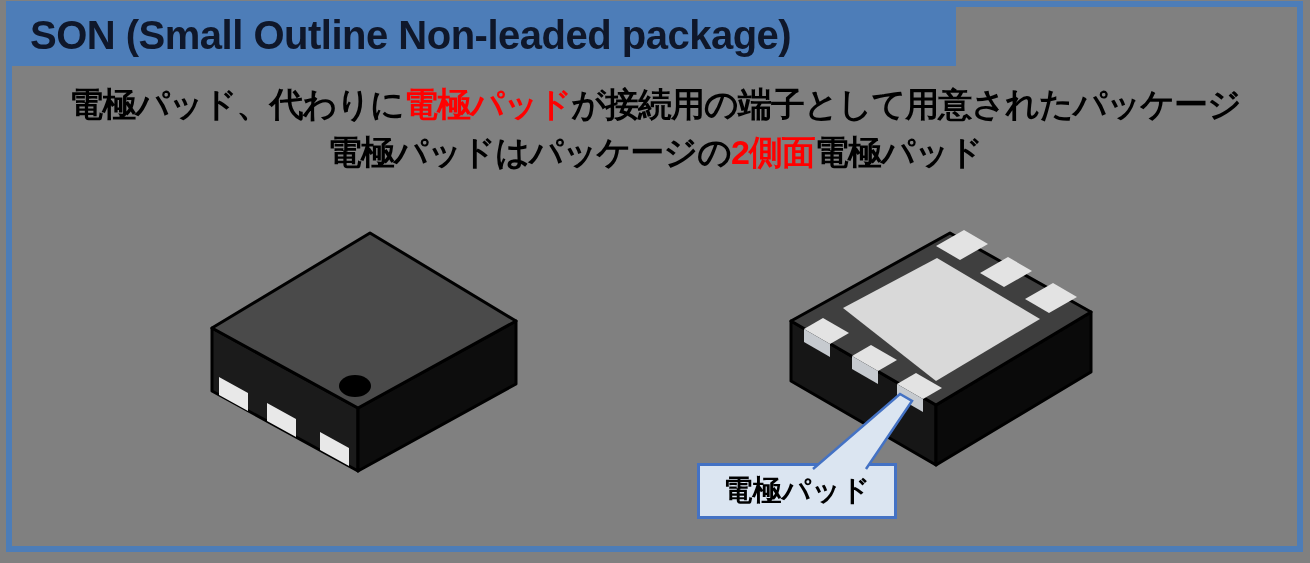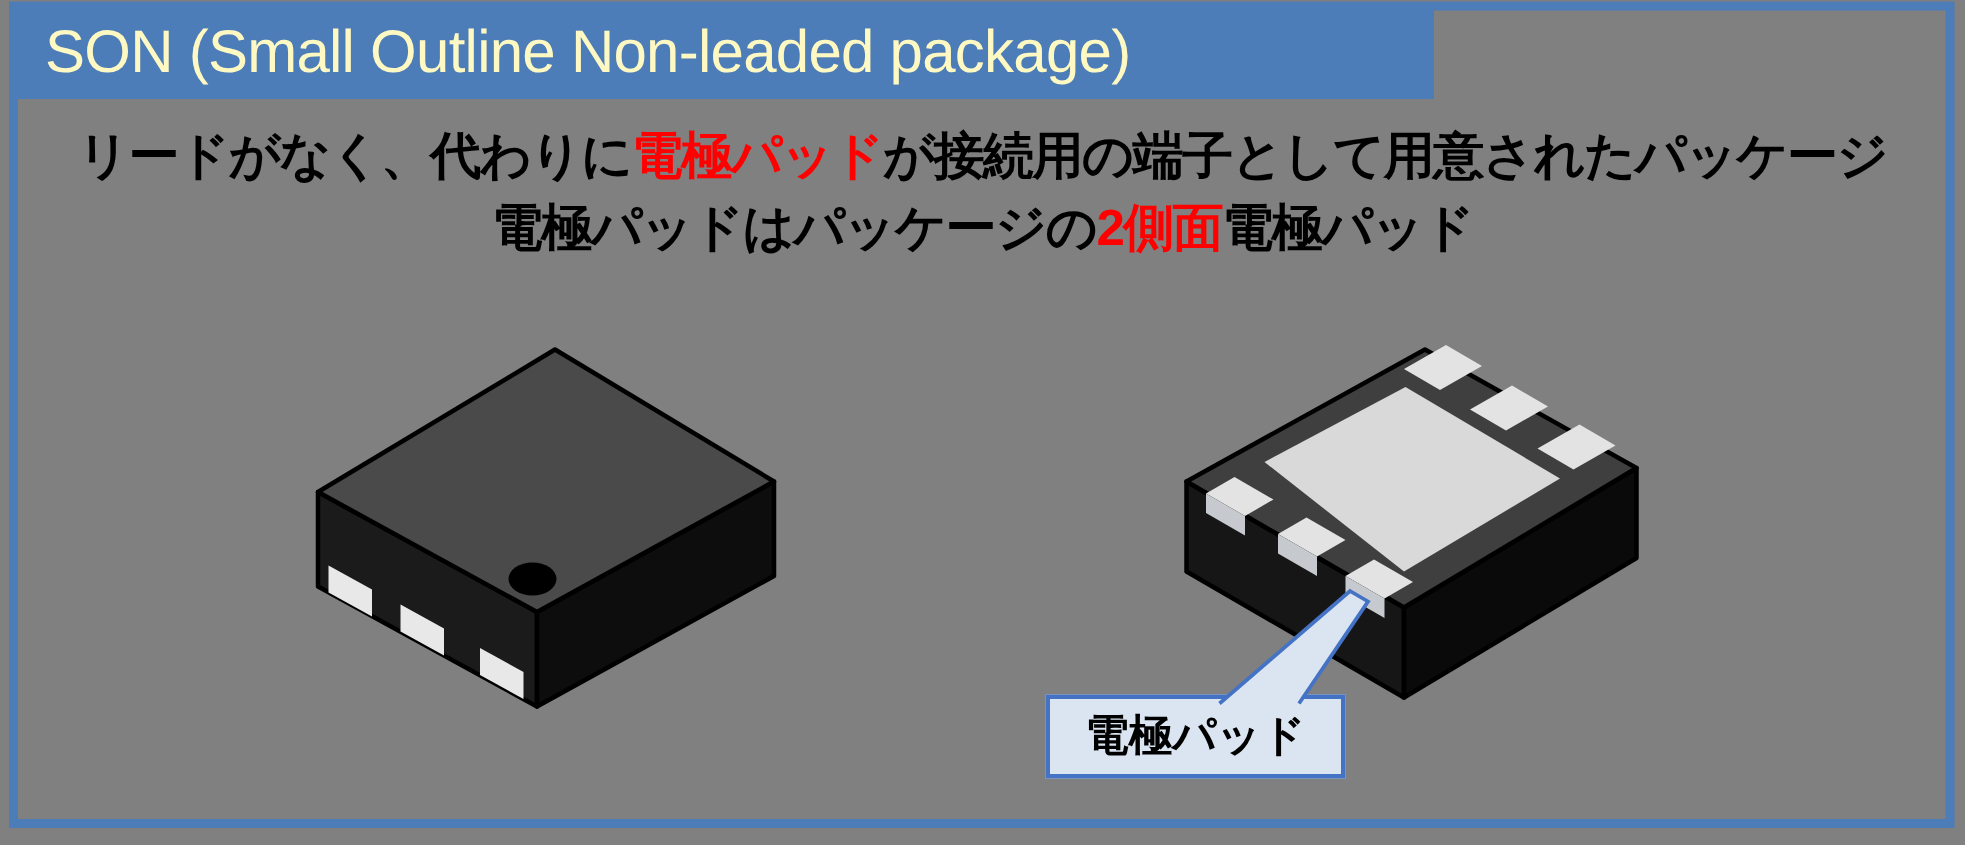--- a/index.html
+++ b/index.html
@@ -11,21 +11,21 @@
   .frame{
     position:absolute;left:6px;top:1px;width:1297px;height:551px;
     border:6px solid #4d7db8;box-sizing:border-box;
   }
   .titlebar{
     position:absolute;left:8px;top:4px;width:948px;height:62px;
     background:#4d7db8;display:flex;align-items:center;
     padding-left:22px;box-sizing:border-box;
   }
   .titlebar .title{
-    color:#fef9c3;font-size:40px;font-weight:normal;letter-spacing:-0.5px;
+    color:#0f172a;font-size:40px;font-weight:bold;letter-spacing:-0.5px;
     white-space:nowrap;
   }
   .desc{
     position:absolute;left:12px;top:80px;width:1286px;
     text-align:center;color:#000000;font-weight:bold;
     font-size:34px;line-height:48px;letter-spacing:-1px;white-space:nowrap;
   }
   .hl{color:#ff0000}
   .scene{position:absolute;left:0;top:0;width:1310px;height:563px}
   .callout-box{
@@ -39,21 +39,21 @@
 </head>
 <body>
 
 <div class="frame"></div>
 
 <div class="titlebar">
   <span class="title">SON (Small Outline Non-leaded package)</span>
 </div>
 
 <div class="desc">
-  <div><span>リードがなく、代わりに</span><span class="hl">電極パッド</span><span>が接続用の端子として用意されたパッケージ</span></div>
+  <div><span>電極パッド、代わりに</span><span class="hl">電極パッド</span><span>が接続用の端子として用意されたパッケージ</span></div>
   <div><span>電極パッドはパッケージの</span><span class="hl">2側面</span><span>電極パッド</span></div>
 </div>
 
 <svg class="scene" viewBox="0 0 1310 563">
 
   <g stroke-linejoin="round">
     <polygon points="212,328 358,408 358,471 212,391" fill="#1b1b1b" stroke="#000000" stroke-width="3"></polygon>
     <polygon points="358,408 516,321 516,384 358,471" fill="#0d0d0d" stroke="#000000" stroke-width="3"></polygon>
     <polygon points="370,233 516,321 358,408 212,328" fill="#4a4a4a" stroke="#000000" stroke-width="3"></polygon>
     <polygon points="219,377 248,393 248,411 219,395" fill="#e8e8e8"></polygon>

